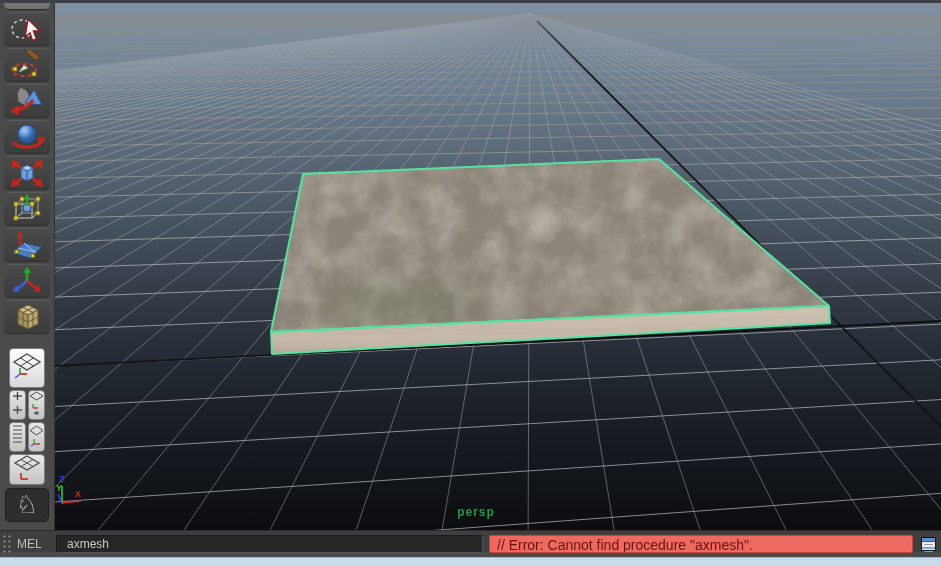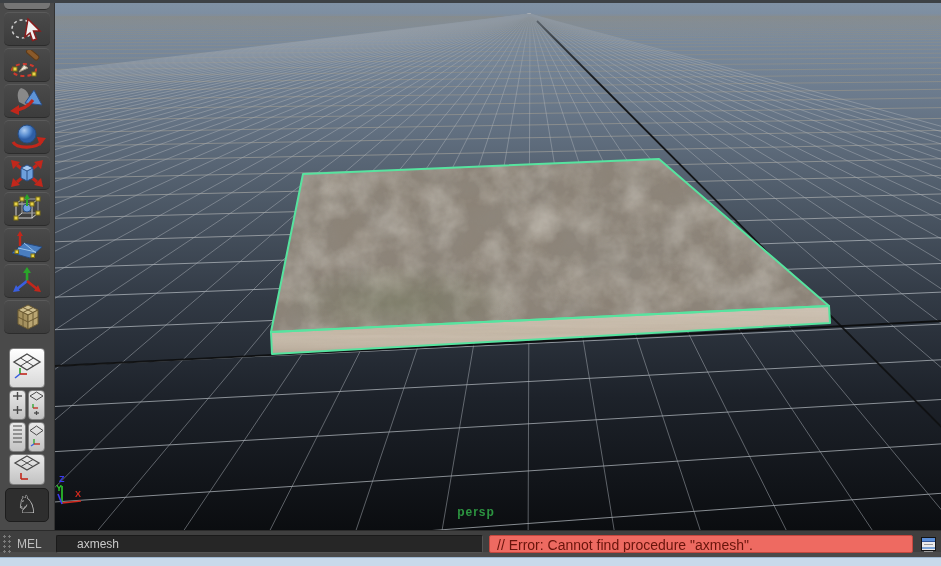--- a/index.html
+++ b/index.html
@@ -21,21 +21,21 @@
   .pegasus{width:42px;height:32px;margin-top:3px;border-radius:5px;background:#2e2e2e;border:1px solid #1d1d1d;
            color:#d2d2d2;font-size:25px;line-height:30px;text-align:center;flex:0 0 auto;}
   
   .viewport{position:absolute;left:55px;top:3px;width:886px;height:527px;}
   
   .mel-bar{position:absolute;left:0;top:530px;width:941px;height:22px;background:#3f3f3f;border-top:1px solid #2b2b2b;box-sizing:border-box;}
   .grip{position:absolute;left:1px;top:2px;width:11px;height:22px;
         background-image:radial-gradient(circle,#7a7a7a 1px,transparent 1.4px);background-size:5px 5px;background-position:1px 1px;}
   .mel-label{position:absolute;left:17px;top:6px;color:#bdbdbd;font-size:12px;}
   .mel-input{position:absolute;left:56px;top:4px;width:427px;height:18px;box-sizing:border-box;
-             background:#262626;color:#c9c9c9;font-size:12px;padding:0 20px;
+             background:#262626;color:#c9c9c9;font-size:12px;padding:0 10px;
              border:1px solid;border-color:#1a1a1a #535353 #535353 #1a1a1a;border-radius:2px;
              font-family:"Liberation Sans","DejaVu Sans",sans-serif;outline:none;}
   .mel-error{position:absolute;left:489px;top:4px;width:424px;height:18px;box-sizing:border-box;border-radius:2px;
              background:#ee6a61;color:#69140b;font-size:14px;line-height:18px;padding:0 7px;white-space:nowrap;overflow:hidden;
              border:1px solid #c4473f;}
   .se-btn{position:absolute;right:3px;top:4px;width:20px;height:18px;background:transparent;display:flex;align-items:center;justify-content:center;}
   .se-win{width:15px;height:14px;background:#ececec;border:1px solid #141414;box-sizing:border-box;}
   .se-title{height:3px;background:#5b8ed6;border-bottom:1px solid #33579a;}
   .se-line{height:1px;background:#9a9a9a;margin:2px 2px 0 2px;}
   .se-mid{height:2px;background:#7fa6d8;margin:2px 0 0 0;}

